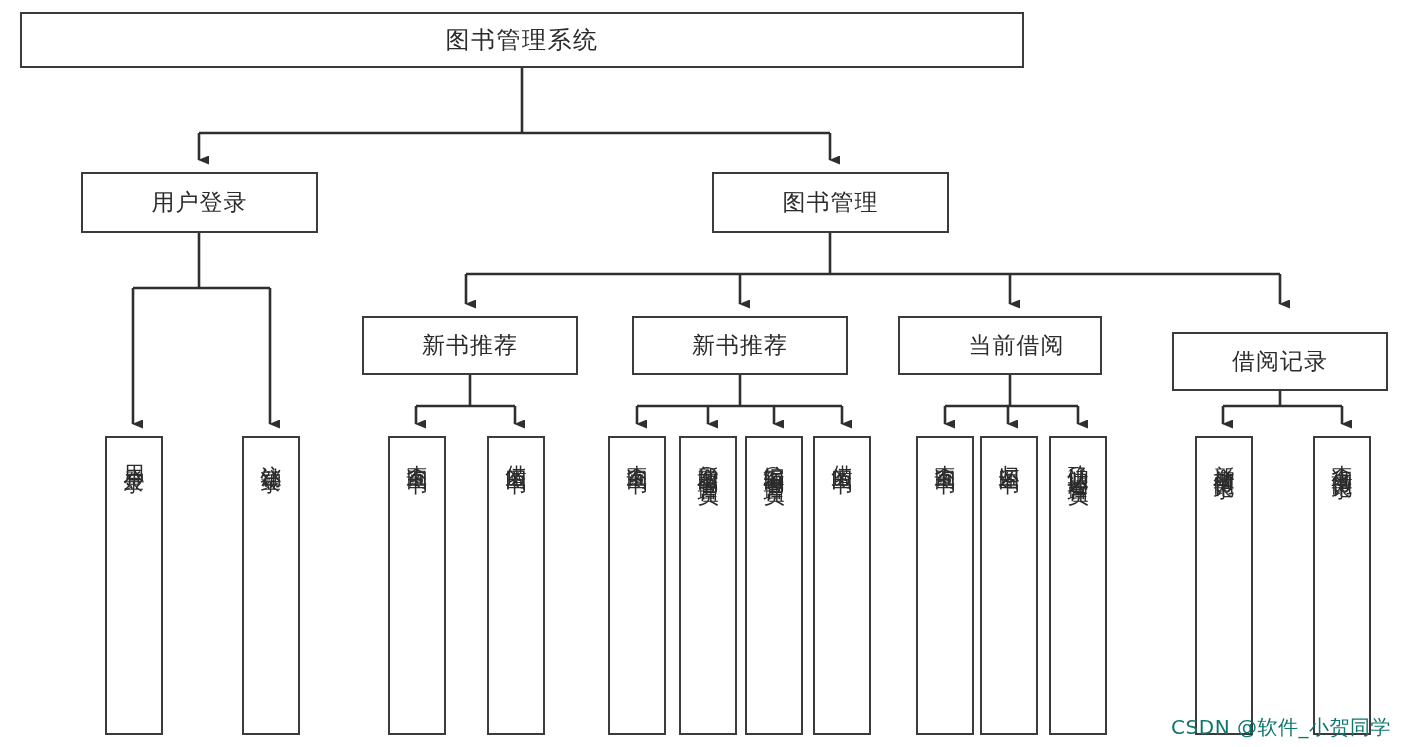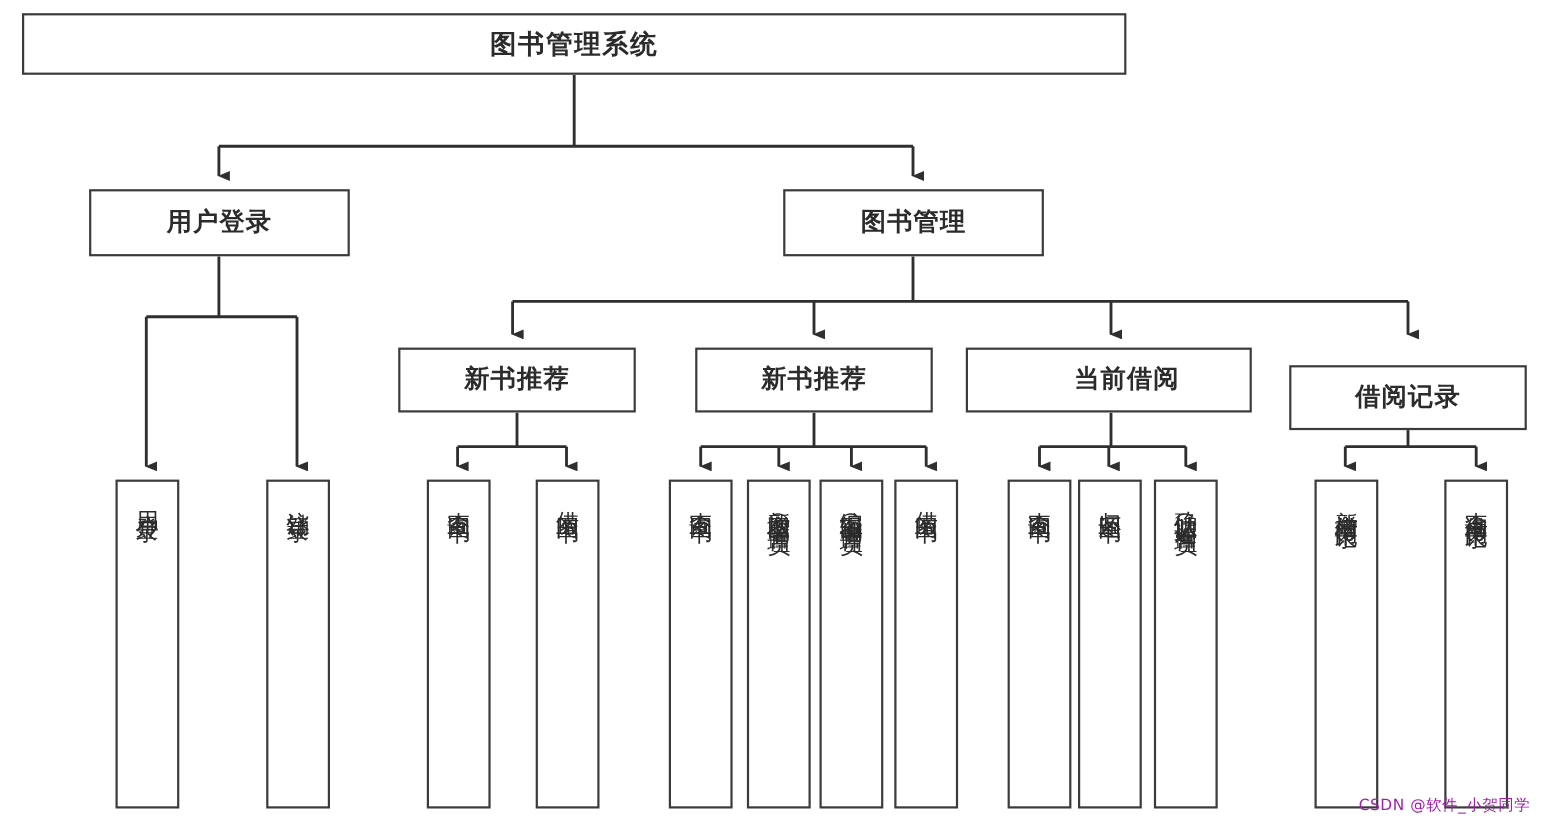--- a/index.html
+++ b/index.html
@@ -40,21 +40,20 @@
   .node-label {
     display: block;
     text-align: center;
     line-height: 1.18;
     white-space: nowrap;
   }
   
   .node.horiz .node-label {
     font-size: 23px;
     letter-spacing: 1px;
-    font-weight: bold;
   }
   .node.root .node-label {
     font-size: 24px;
     letter-spacing: 1.5px;
   }
   
   .node.vert {
     align-items: flex-start;
     padding-top: 10px;
   }
@@ -67,22 +66,22 @@
     white-space: normal;
     max-height: 285px;
   }
   .node.vert.tall .node-label {
     max-height: 265px;
   }
   #watermark {
     position: absolute;
     right: 14px;
     bottom: 6px;
-    font-size: 14px;
-    color: #a21caf;
+    font-size: 20px;
+    color: #0f766e;
     letter-spacing: 0.5px;
     z-index: 5;
     white-space: nowrap;
   }
 </style>
 </head>
 <body>
 
 <div id="diagram-root">
 
@@ -146,21 +145,21 @@
   <div class="node horiz" style="left:712px; top:172px; width:237px; height:61px;">
     <span class="node-label">图书管理</span>
   </div>
 
   <div class="node horiz" style="left:362px; top:316px; width:216px; height:59px;">
     <span class="node-label">新书推荐</span>
   </div>
   <div class="node horiz" style="left:632px; top:316px; width:216px; height:59px;">
     <span class="node-label">新书推荐</span>
   </div>
-  <div class="node horiz" style="left:878px; top:316px; width:260px; height:59px;padding-left:33px;">
+  <div class="node horiz" style="left:898px; top:316px; width:204px; height:59px;padding-left:33px;">
     <span class="node-label">当前借阅</span>
   </div>
   <div class="node horiz" style="left:1172px; top:332px; width:216px; height:59px;">
     <span class="node-label">借阅记录</span>
   </div>
 
   <div class="node vert" style="left:105px; top:436px; width:58px; height:299px;">
     <span class="node-label">用户登录</span>
   </div>
   <div class="node vert" style="left:242px; top:436px; width:58px; height:299px;">

